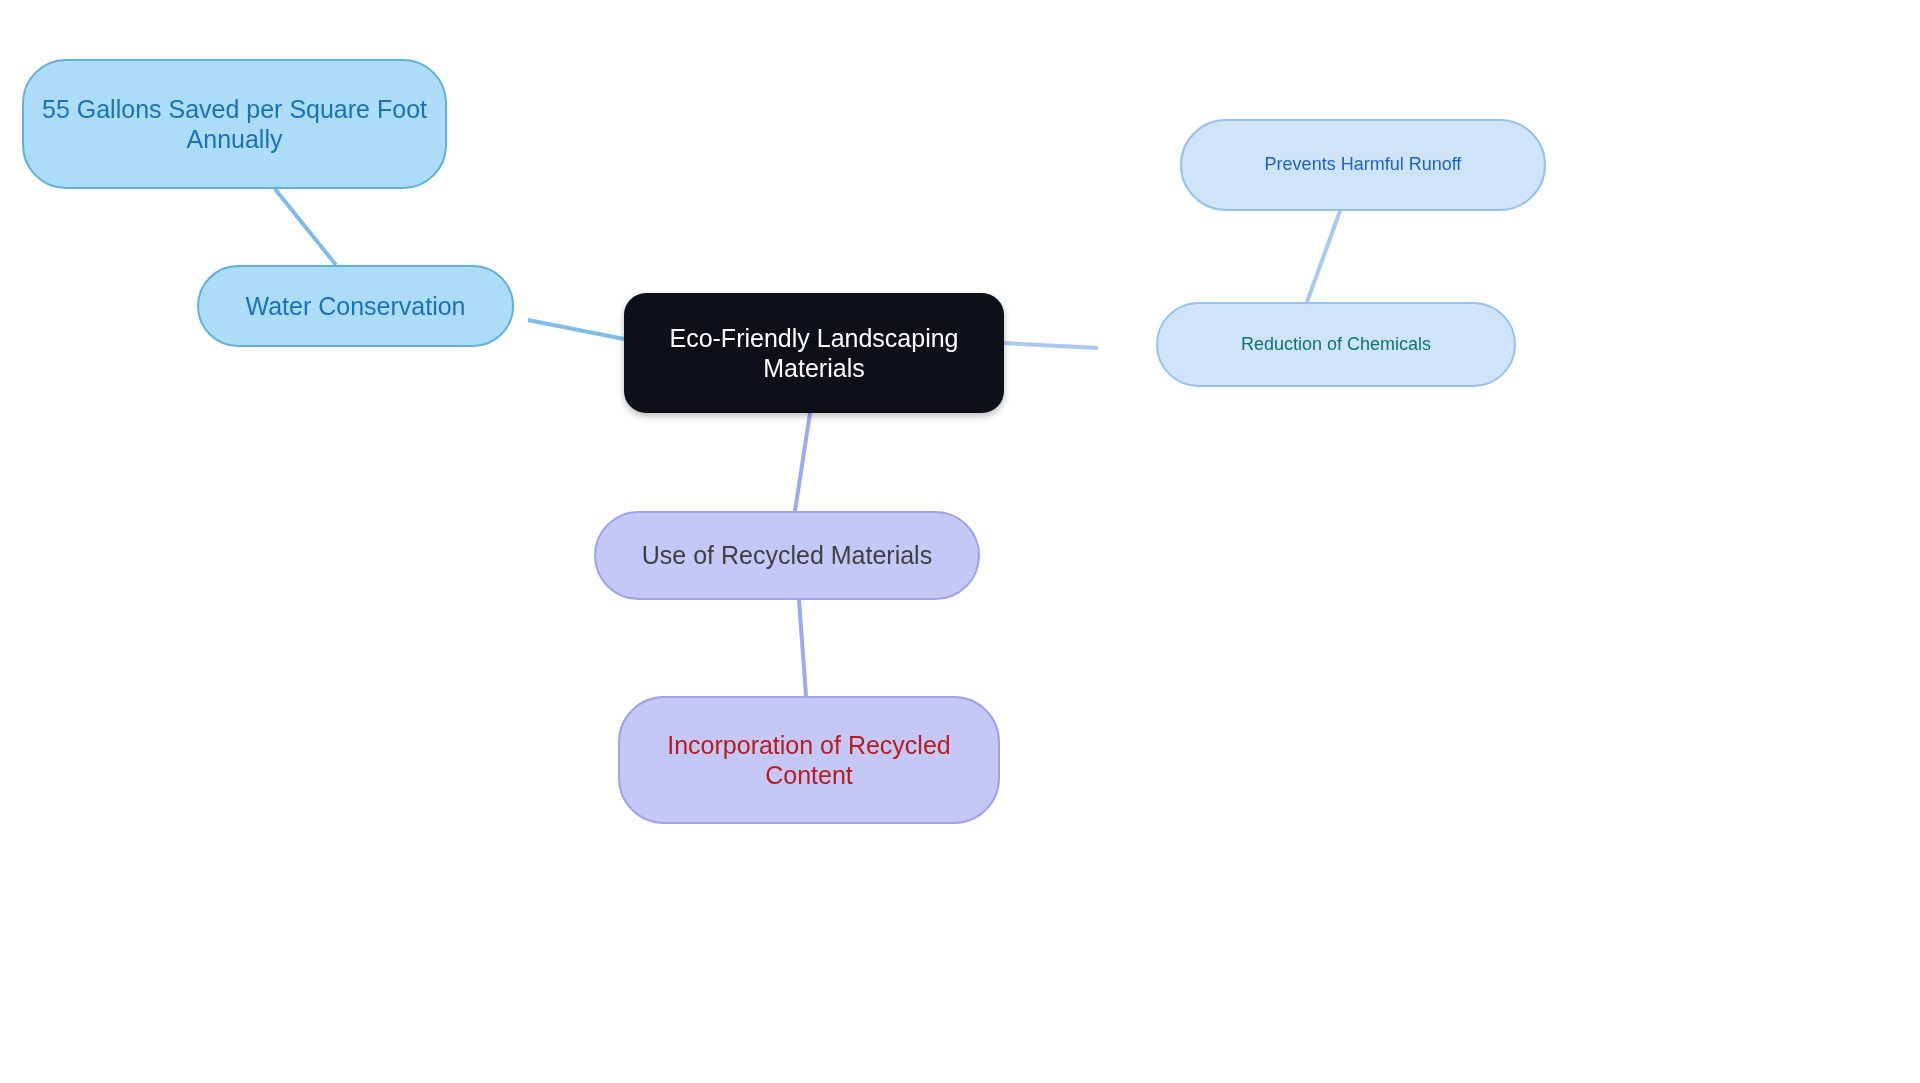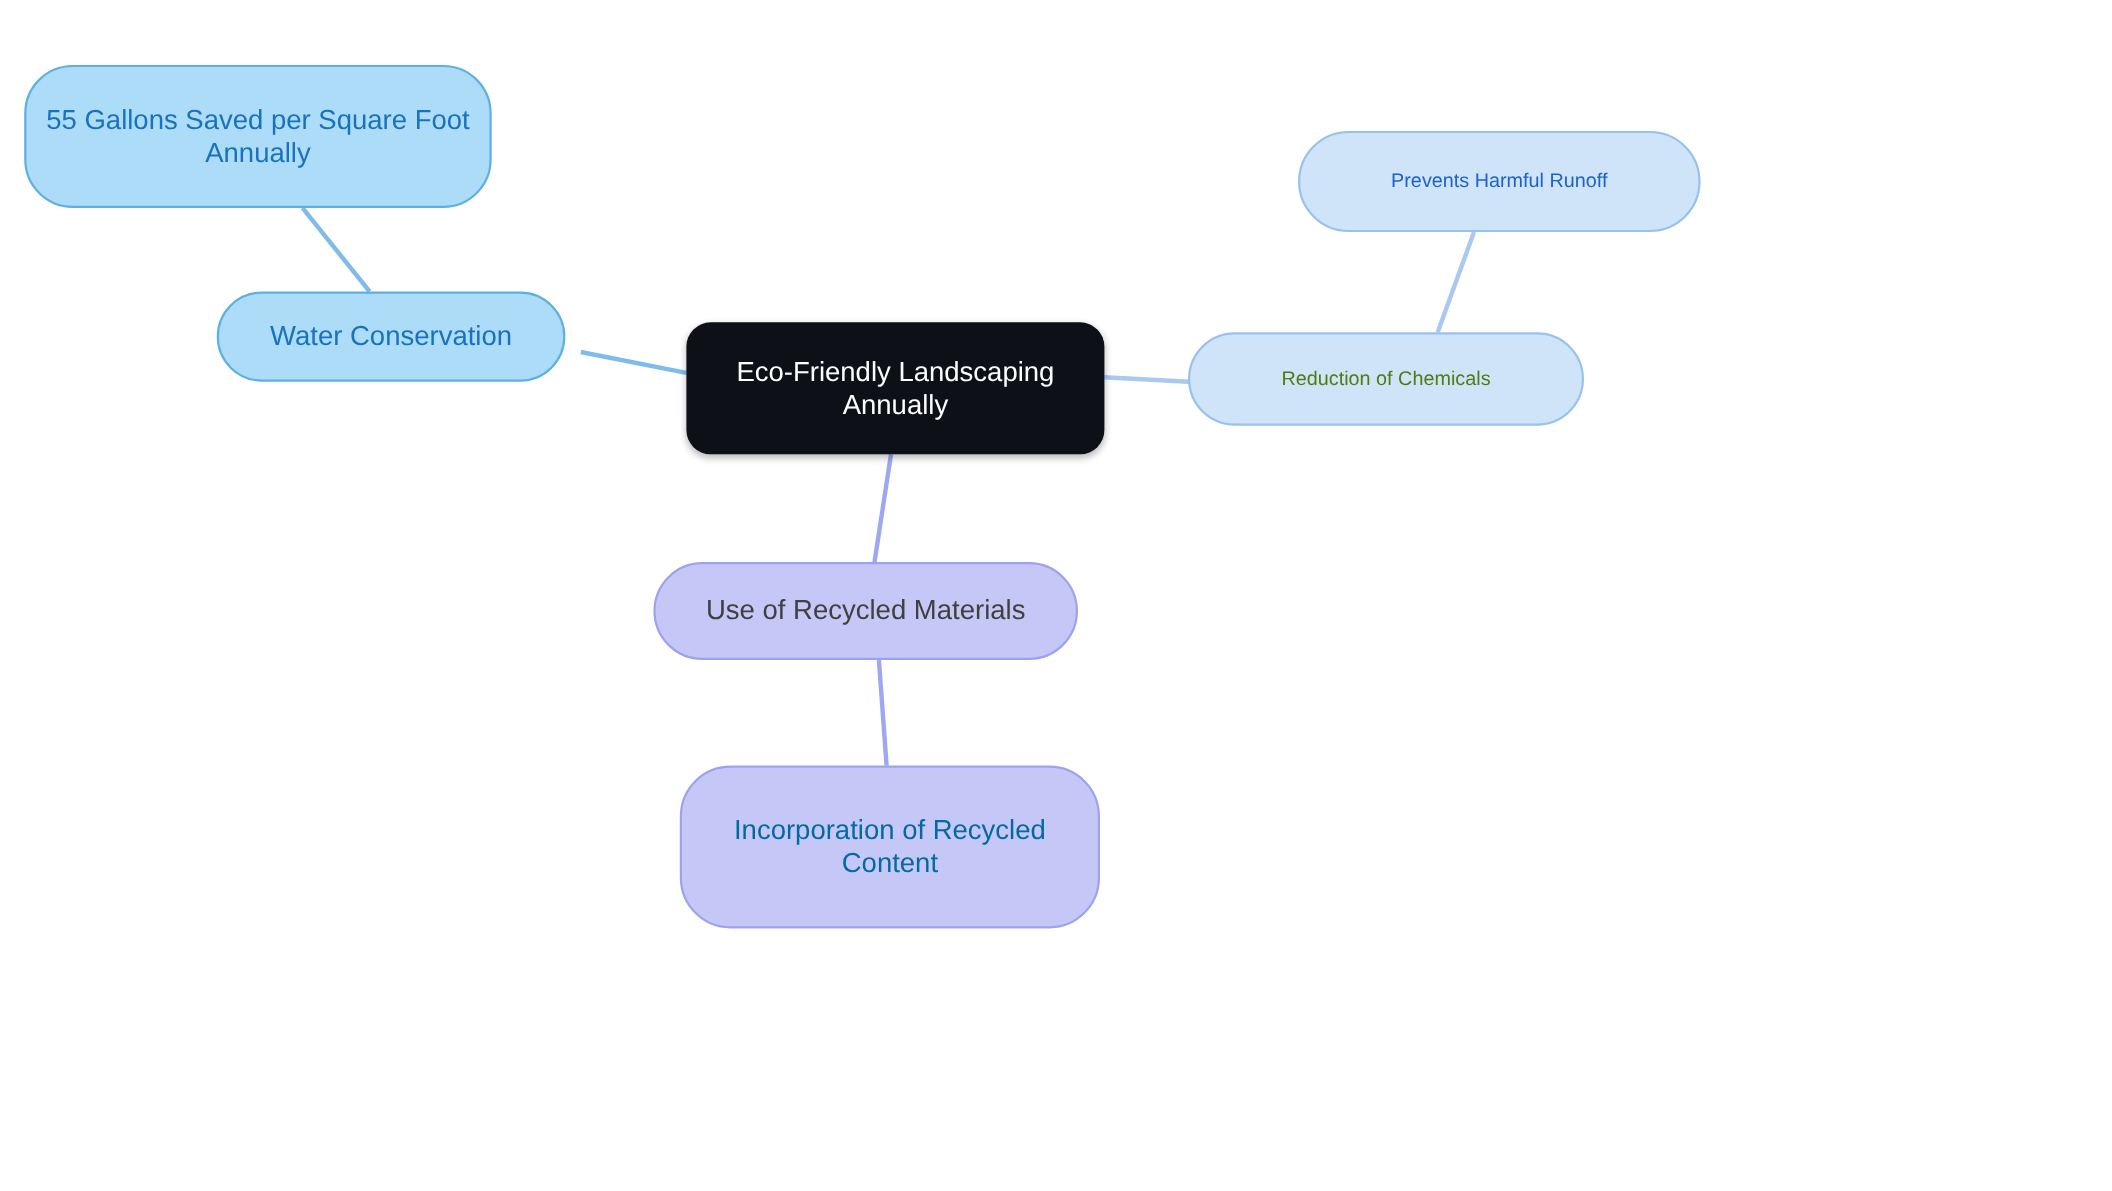--- a/index.html
+++ b/index.html
@@ -90,32 +90,32 @@
 
   <div class="node sky" id="node-gallons-saved" style="left: 22px; top: 59px; width: 425px; height: 130px; background: rgb(172, 220, 248); border-color: rgb(95, 176, 224); color: rgb(24, 114, 188);">
     <span class="node-label">55 Gallons Saved per Square Foot Annually</span>
   </div>
 
   <div class="node sky" id="node-water-conservation" style="left: 197px; top: 265px; width: 317px; height: 82px; background: rgb(172, 220, 248); border-color: rgb(95, 176, 224); color: rgb(24, 114, 188);">
     <span class="node-label">Water Conservation</span>
   </div>
 
   <div class="node root" id="node-root" style="left: 624px; top: 293px; width: 380px; height: 120px; background: rgb(13, 17, 23); color: rgb(255, 255, 255);">
-    <span class="node-label">Eco-Friendly Landscaping Annually</span>
+    <span class="node-label">Eco-Friendly Landscaping Materials</span>
   </div>
 
   <div class="node pale" id="node-prevents-harmful-runoff" style="left: 1180px; top: 119px; width: 366px; height: 92px; background: rgb(207, 227, 249); border-color: rgb(151, 194, 236); color: rgb(26, 99, 200);">
     <span class="node-label">Prevents Harmful Runoff</span>
   </div>
 
-  <div class="node pale" id="node-reduction-of-chemicals" style="left: 1080px; top: 302px; width: 360px; height: 85px; background: rgb(207, 227, 249); border-color: rgb(151, 194, 236); color: #4d7c0f;">
+  <div class="node pale" id="node-reduction-of-chemicals" style="left: 1156px; top: 302px; width: 360px; height: 85px; background: rgb(207, 227, 249); border-color: rgb(151, 194, 236); color: #0f766e;">
     <span class="node-label">Reduction of Chemicals</span>
   </div>
 
   <div class="node peri" id="node-use-of-recycled-materials" style="left: 594px; top: 511px; width: 386px; height: 89px; background: rgb(197, 200, 247); border-color: rgb(158, 162, 238); color: #404040;">
     <span class="node-label">Use of Recycled Materials</span>
   </div>
 
-  <div class="node peri" id="node-incorporation-of-recycled-content" style="left: 618px; top: 696px; width: 382px; height: 148px; background: rgb(197, 200, 247); border-color: rgb(158, 162, 238); color: #0369a1;">
+  <div class="node peri" id="node-incorporation-of-recycled-content" style="left: 618px; top: 696px; width: 382px; height: 128px; background: rgb(197, 200, 247); border-color: rgb(158, 162, 238); color: #b91c1c;">
     <span class="node-label">Incorporation of Recycled Content</span>
   </div>
 
 </div>
 
 </body></html>

